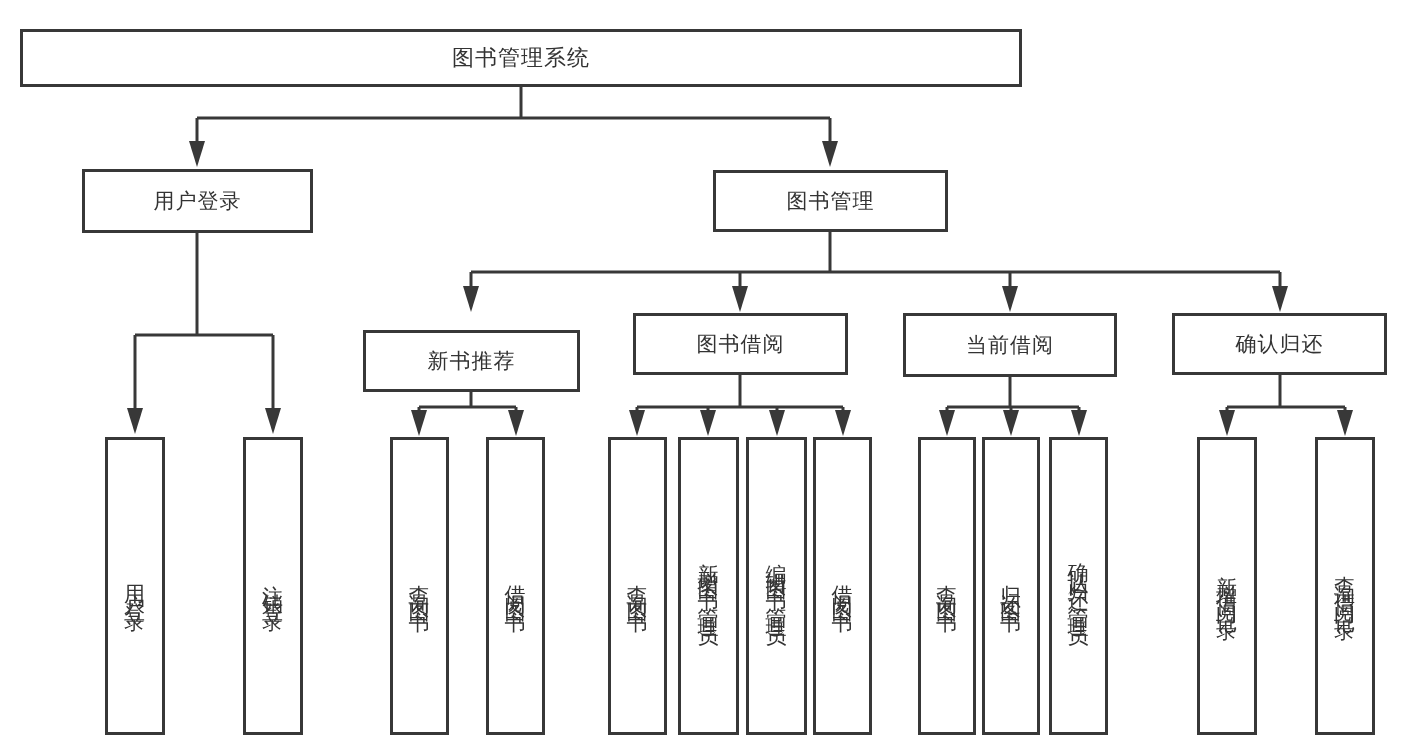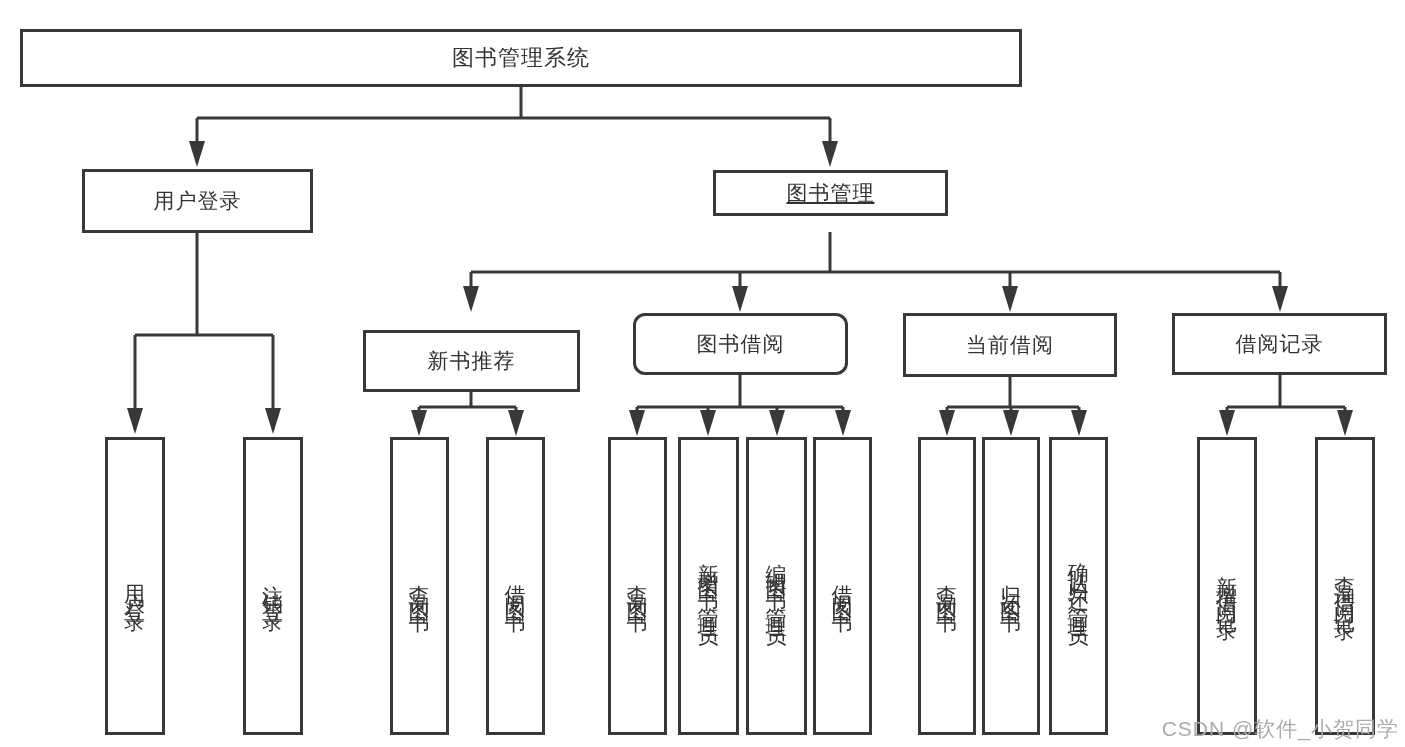--- a/index.html
+++ b/index.html
@@ -155,26 +155,26 @@
       <path d="M1227 407 V414"></path>
       <polygon points="1219,410 1235,410 1227,436"></polygon>
       <path d="M1345 407 V414"></path>
       <polygon points="1337,410 1353,410 1345,436"></polygon>
     </g>
   </svg>
 
   <div class="node root" style="left:20px; top:13px; width:1002px; height:58px;margin-top:16px;">图书管理系统</div>
 
   <div class="node" style="left:82px; top:169px; width:231px; height:64px;">用户登录</div>
-  <div class="node" style="left:713px; top:170px; width:235px; height:46px;text-decoration:underline;">图书管理</div>
+  <div class="node" style="left:713px; top:170px; width:235px; height:62px;">图书管理</div>
 
   <div class="node" style="left:363px; top:330px; width:217px; height:62px;">新书推荐</div>
-  <div class="node" style="left:633px; top:313px; width:215px; height:62px;border-radius:12px;">图书借阅</div>
+  <div class="node" style="left:633px; top:313px; width:215px; height:62px;">图书借阅</div>
   <div class="node" style="left:903px; top:313px; width:214px; height:64px;">当前借阅</div>
-  <div class="node" style="left:1172px; top:313px; width:215px; height:62px;">借阅记录</div>
+  <div class="node" style="left:1172px; top:313px; width:215px; height:62px;">确认归还</div>
 
   <div class="leaf" style="left:105px; width:60px;">
     <span>用户登录</span>
   </div>
   <div class="leaf" style="left:243px; width:60px;">
     <span>注销登录</span>
   </div>
 
   <div class="leaf" style="left:390px; width:59px;">
     <span>查询图书</span>
@@ -206,15 +206,14 @@
     <span>确认归还（管理员）</span>
   </div>
 
   <div class="leaf" style="left:1197px; width:60px;">
     <span>新增借阅记录</span>
   </div>
   <div class="leaf" style="left:1315px; width:60px;">
     <span>查询借阅记录</span>
   </div>
 
-  <div class="watermark">CSDN @软件_小贺同学</div>
 
 </div>
 
 </body></html>

